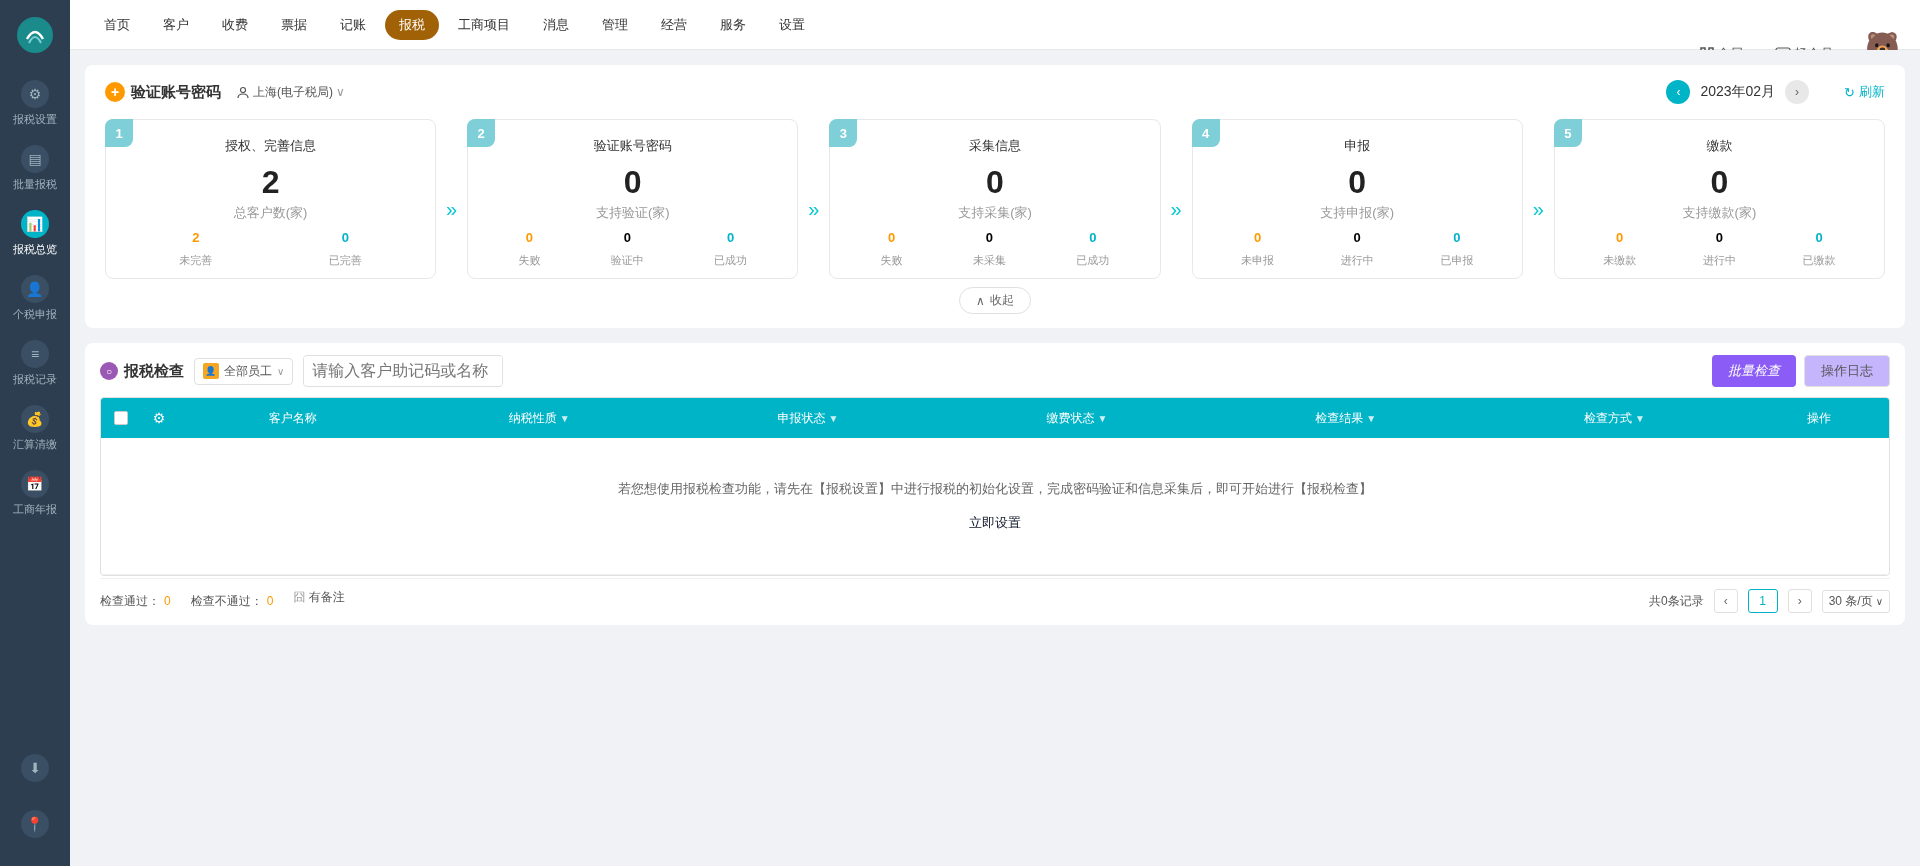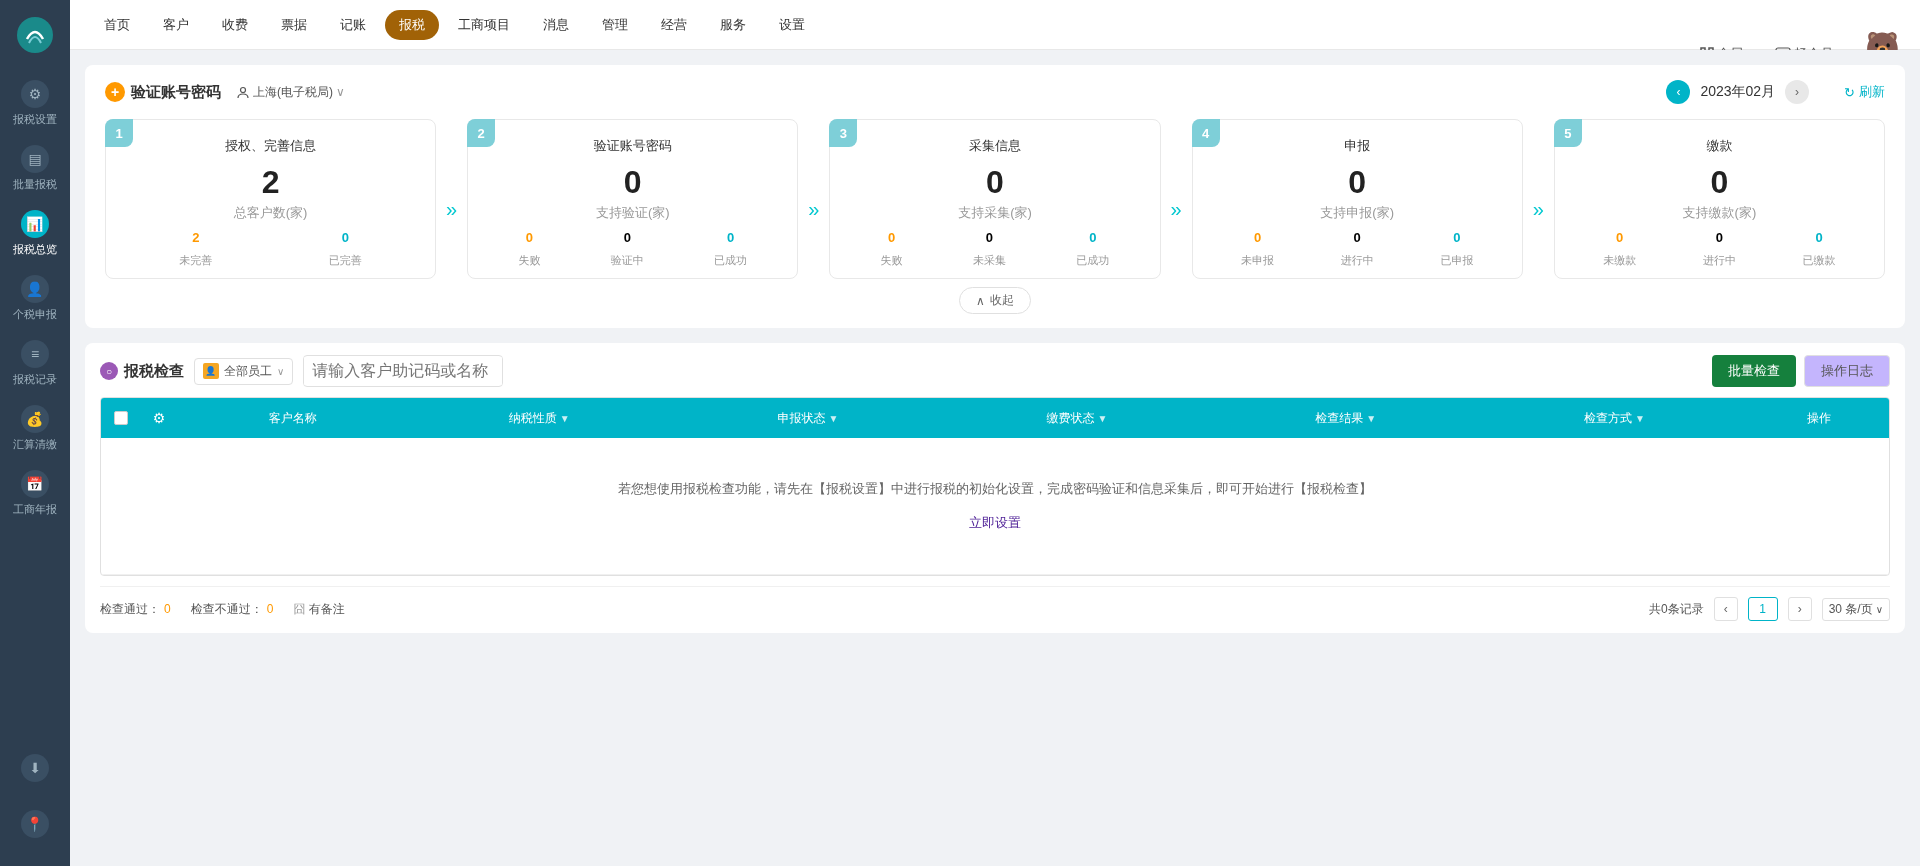--- a/index.html
+++ b/index.html
@@ -286,27 +286,28 @@
       width: 30px; height: 30px;
       background: #f5f5f5;
       display: flex; align-items: center; justify-content: center;
       cursor: pointer; color: #999;
     }
     .check-actions {
       margin-left: auto;
       display: flex; gap: 8px;
     }
     .batch-btn {
-      background: #15803d;
+      background: #8b5cf6;
       color: #fff;
       border: none;
       padding: 6px 16px;
       border-radius: 4px;
       cursor: pointer;
       font-size: 13px;
+      font-style: italic;
     }
     .log-btn {
       background: #c4b5fd;
       color: #555;
       border: 1px solid #e0e0e0;
       padding: 6px 16px;
       border-radius: 4px;
       cursor: pointer;
       font-size: 13px;
     }
@@ -345,35 +346,34 @@
 
     
     .empty-msg {
       padding: 30px 20px;
       text-align: center;
       color: #666;
       font-size: 13px;
       line-height: 2;
     }
     .empty-link {
-      color: #4c1d95;
+      color: #0f172a;
       cursor: pointer;
       text-decoration: none;
     }
 
     
     .check-footer {
       display: flex;
-      align-items: center;
       padding: 10px 0 0;
       font-size: 12px;
       color: #555;
       gap: 20px;
       border-top: 1px solid #f0f0f0;
-      margin-top: 10px;
+      margin-top: 2px;
     }
     .footer-stat { display: flex; align-items: center; gap: 4px; }
     .footer-stat .orange { color: #f90; cursor: pointer; }
     .footer-note { color: #555; }
     .footer-right {
       margin-left: auto;
       display: flex; align-items: center; gap: 10px; font-size: 12px; color: #555;
     }
     .page-btn {
       width: 24px; height: 24px;

